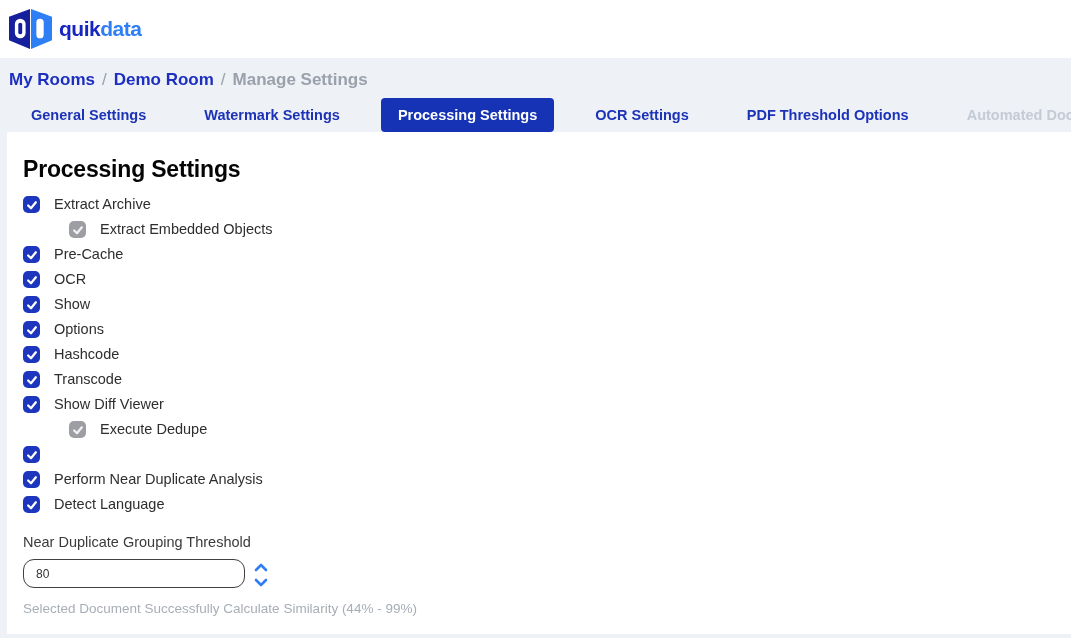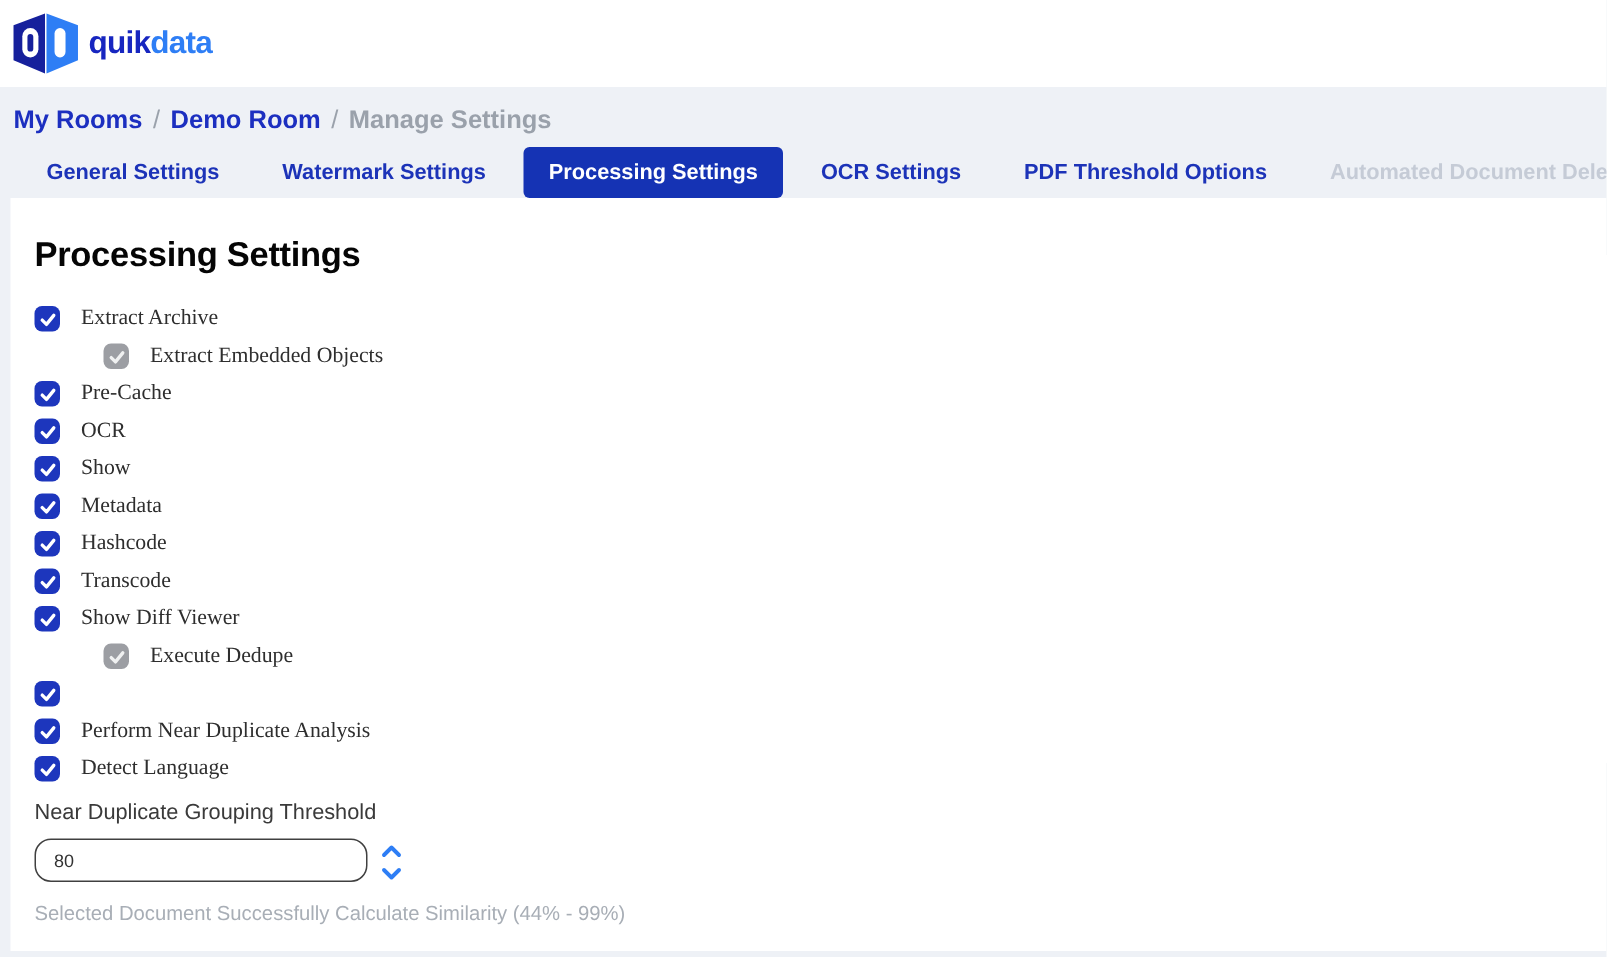--- a/index.html
+++ b/index.html
@@ -35,21 +35,21 @@
   }
   .crumb-link { color: #1c2fc0; cursor: pointer; text-decoration: none; }
   .crumb-sep { color: #9aa1ab; font-weight: 400; }
   .crumb-current { color: #9aa1ab; }
 
   .tabbar {
     display: flex;
     align-items: center;
     margin-top: 8px;
     padding-left: 14px;
-    gap: 8px;
+    gap: 24px;
   }
   .tab {
     padding: 9px 17px;
     font-size: 14.5px;
     font-weight: 700;
     color: #1c33b8;
     border-radius: 4px;
     cursor: pointer;
     white-space: nowrap;
   }
@@ -65,21 +65,21 @@
   }
   .page-title {
     font-size: 23px;
     font-weight: 700;
     color: #050505;
     margin-bottom: 13px;
     letter-spacing: -0.2px;
   }
 
   .checkbox-list { display: flex; flex-direction: column; }
-  .cb-row { display: flex; align-items: flex-end; height: 25px; cursor: pointer; font-family: Liberation Serif, serif; }
+  .cb-row { display: flex; align-items: flex-start; height: 25px; cursor: pointer; }
   .cb-box {
     width: 17px; height: 17px;
     border-radius: 5px;
     background: #1d36bd;
     display: flex; align-items: center; justify-content: center;
     flex: none;
   }
   .cb-row.disabled .cb-box { background: #9c9ea3; }
   .cb-row.disabled { cursor: default; padding-left: 46px; }
   .cb-box svg { display: block; }
@@ -189,21 +189,21 @@
           </svg>
         </span>
         <span class="cb-label">Show</span>
       </div>
       <div class="cb-row">
         <span class="cb-box">
           <svg width="12" height="12" viewBox="0 0 14 14">
             <polyline points="2.5,7.5 5.8,10.8 11.5,3.8" fill="none" stroke="#ffffff" stroke-width="2.6" stroke-linecap="round" stroke-linejoin="round"></polyline>
           </svg>
         </span>
-        <span class="cb-label">Metadata</span>
+        <span class="cb-label">Options</span>
       </div>
       <div class="cb-row">
         <span class="cb-box">
           <svg width="12" height="12" viewBox="0 0 14 14">
             <polyline points="2.5,7.5 5.8,10.8 11.5,3.8" fill="none" stroke="#ffffff" stroke-width="2.6" stroke-linecap="round" stroke-linejoin="round"></polyline>
           </svg>
         </span>
         <span class="cb-label">Hashcode</span>
       </div>
       <div class="cb-row">

